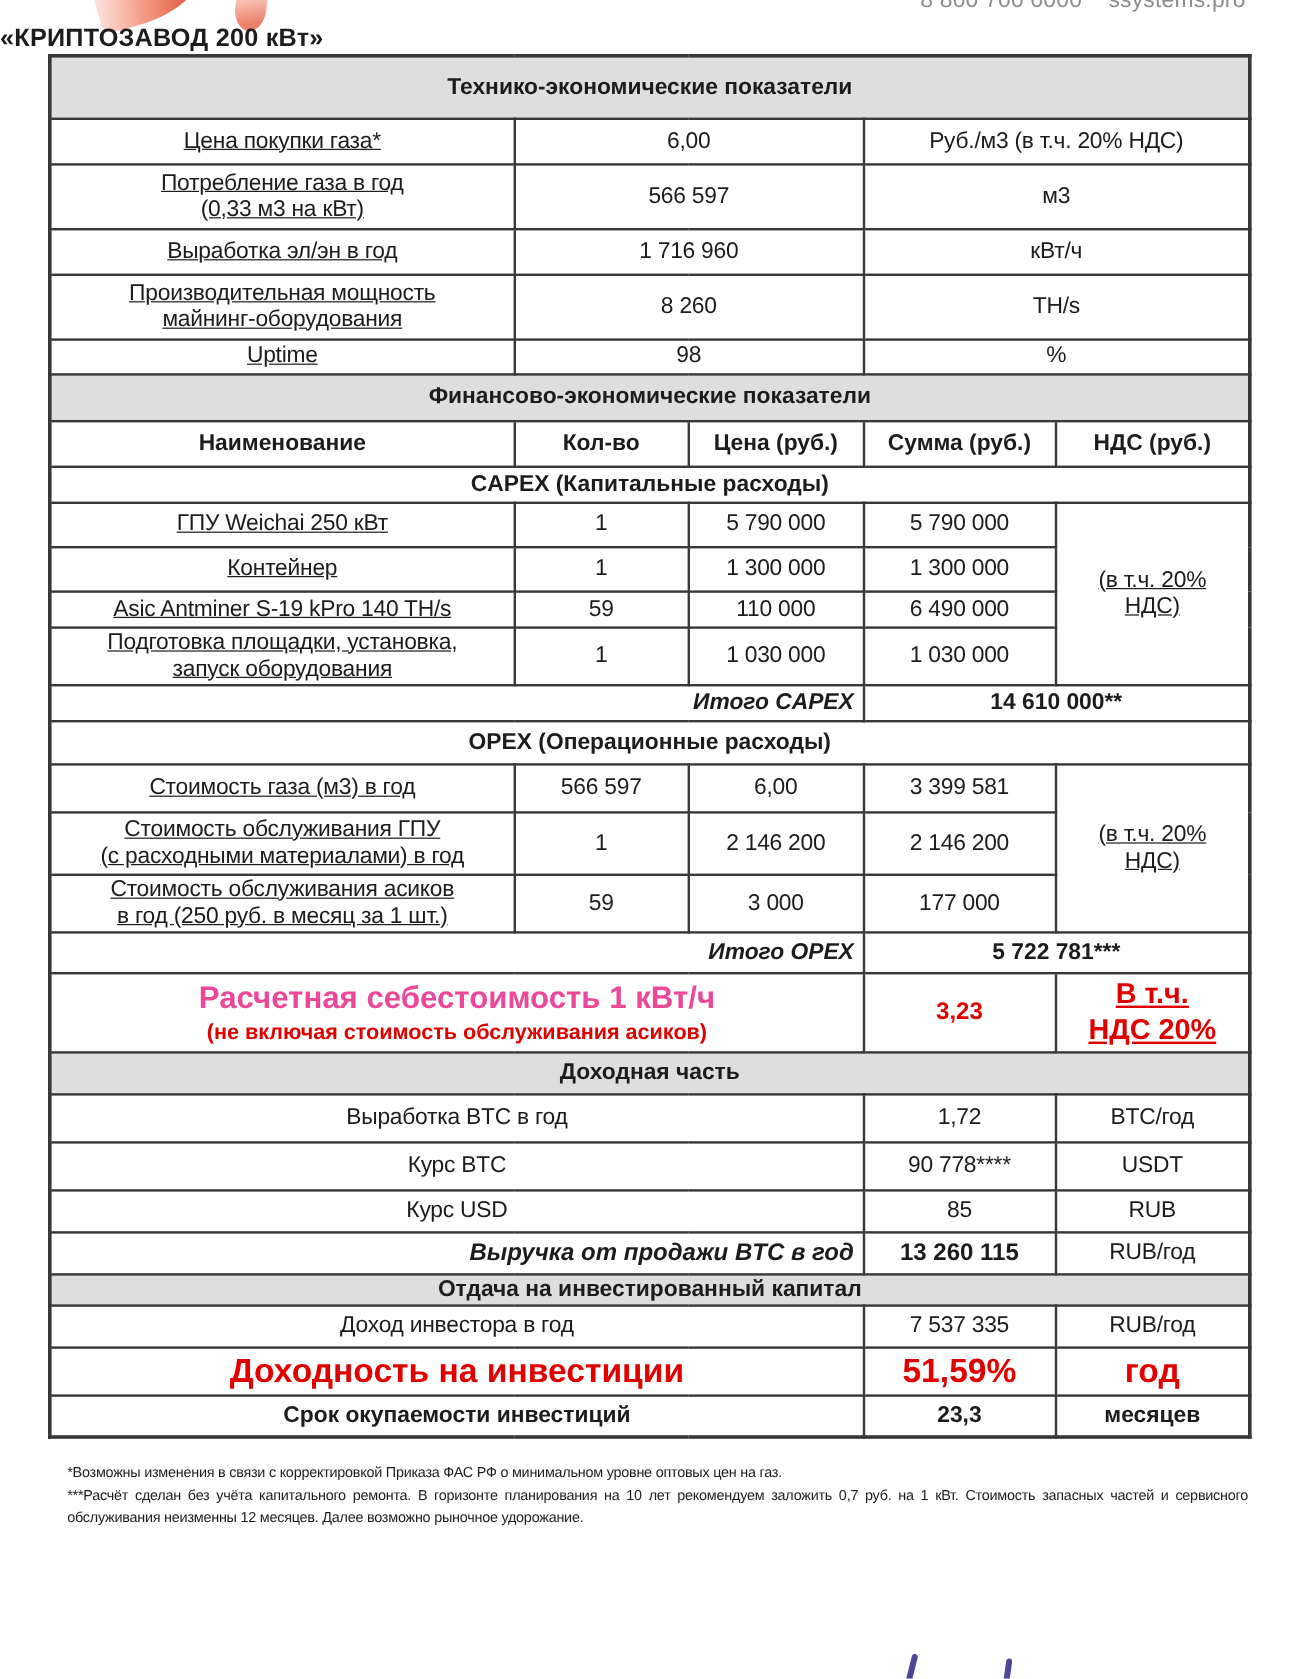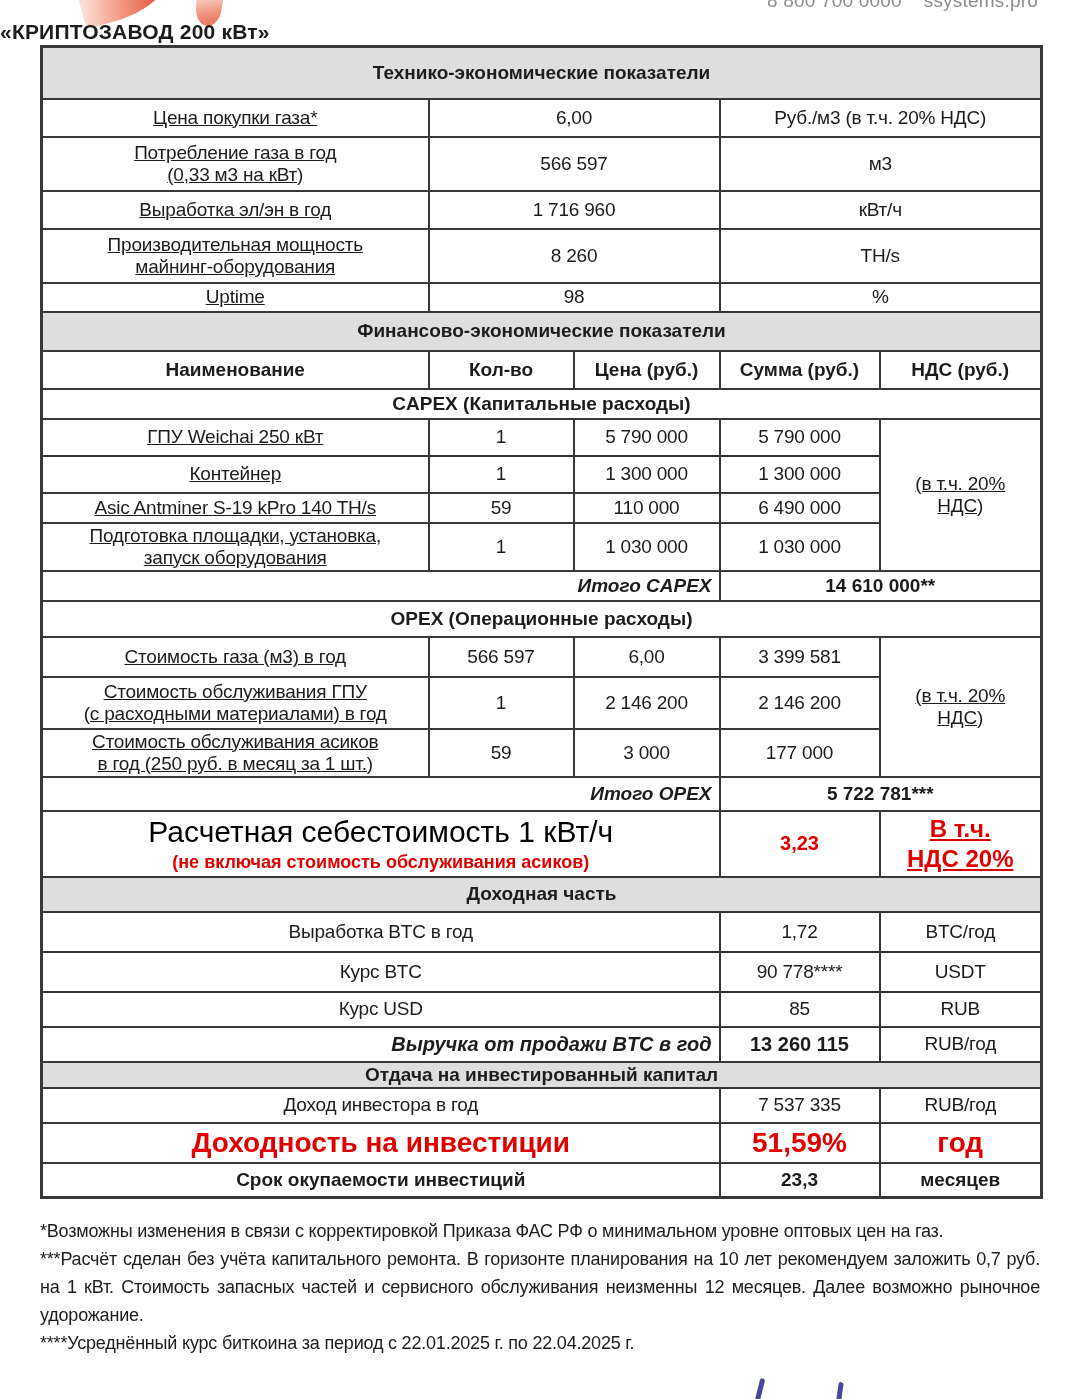--- a/index.html
+++ b/index.html
@@ -27,28 +27,28 @@
     font-size:21px; font-weight:bold; letter-spacing:0.2px; }
 
   table.main{ position:absolute; left:40px; top:45px; width:1000px;
     border-collapse:collapse; table-layout:fixed; border:3px solid #383838; }
   td{ border:2px solid #383838; text-align:center; vertical-align:middle;
     font-size:19px; padding:1px 5px; letter-spacing:-0.2px; }
   .gray{ background:#dedede; font-weight:bold; font-size:19px; letter-spacing:0; }
   .b{ font-weight:bold; letter-spacing:0; }
   .right{ text-align:right; padding-right:7px;font-style:italic; }
   .pre{ white-space:pre-line;text-decoration:underline; }
-  .red-main{ color:#000000; font-weight:normal; font-size:30px; letter-spacing:0; }
+  .red-main{ color:#ec4899; font-weight:bold; font-size:26px; letter-spacing:0; }
   .red-sub{ color:#e10000; font-weight:bold; font-size:18px; margin-top:3px; letter-spacing:0; }
   .red-val{ color:#e10000; font-weight:bold; font-size:20px; letter-spacing:0;margin-top:45px; }
   .red-vat{ color:#e10000; font-weight:bold; font-size:24px; line-height:1.25; letter-spacing:0; }
   .red-big{ color:#e10000; font-weight:bold; font-size:28px; letter-spacing:0; }
 
   .footnotes{ position:absolute; left:40px; width:1000px; top:1218px; }
-  .footnotes p{ font-size:18px; line-height:1.55; text-align:justify; letter-spacing:-0.2px; }
+  .footnotes p{ font-size:12px; line-height:1.55; text-align:justify; letter-spacing:-0.2px;margin-left:16px; }
   .footnotes p.nojust{ text-align:left; }
 
   
   .sig-a{ position:absolute; left:757px; top:1378px; width:5px; height:28px;
     background:#4a4896; border-radius:3px; transform:rotate(14deg); }
   .sig-b{ position:absolute; left:837px; top:1382px; width:5px; height:26px;
     background:#4a4896; border-radius:3px; transform:rotate(8deg); }
 </style>
 </head>
 <body>
@@ -228,18 +228,17 @@
         <td colspan="3" class="b">Срок окупаемости инвестиций</td>
         <td class="b">23,3</td>
         <td class="b">месяцев</td>
       </tr>
     </tbody>
   </table>
 
   <div class="footnotes">
     <p>*Возможны изменения в связи с корректировкой Приказа ФАС РФ о минимальном уровне оптовых цен на газ.</p>
     <p>***Расчёт сделан без учёта капитального ремонта. В горизонте планирования на 10 лет рекомендуем заложить 0,7 руб. на 1 кВт. Стоимость запасных частей и сервисного обслуживания неизменны 12 месяцев. Далее возможно рыночное удорожание.</p>
-    <p class="nojust">****Усреднённый курс биткоина за период с 22.01.2025 г. по 22.04.2025 г.</p>
   </div>
 
   <div class="sig-a"></div>
   <div class="sig-b"></div>
 </div>
 
 </body></html>

